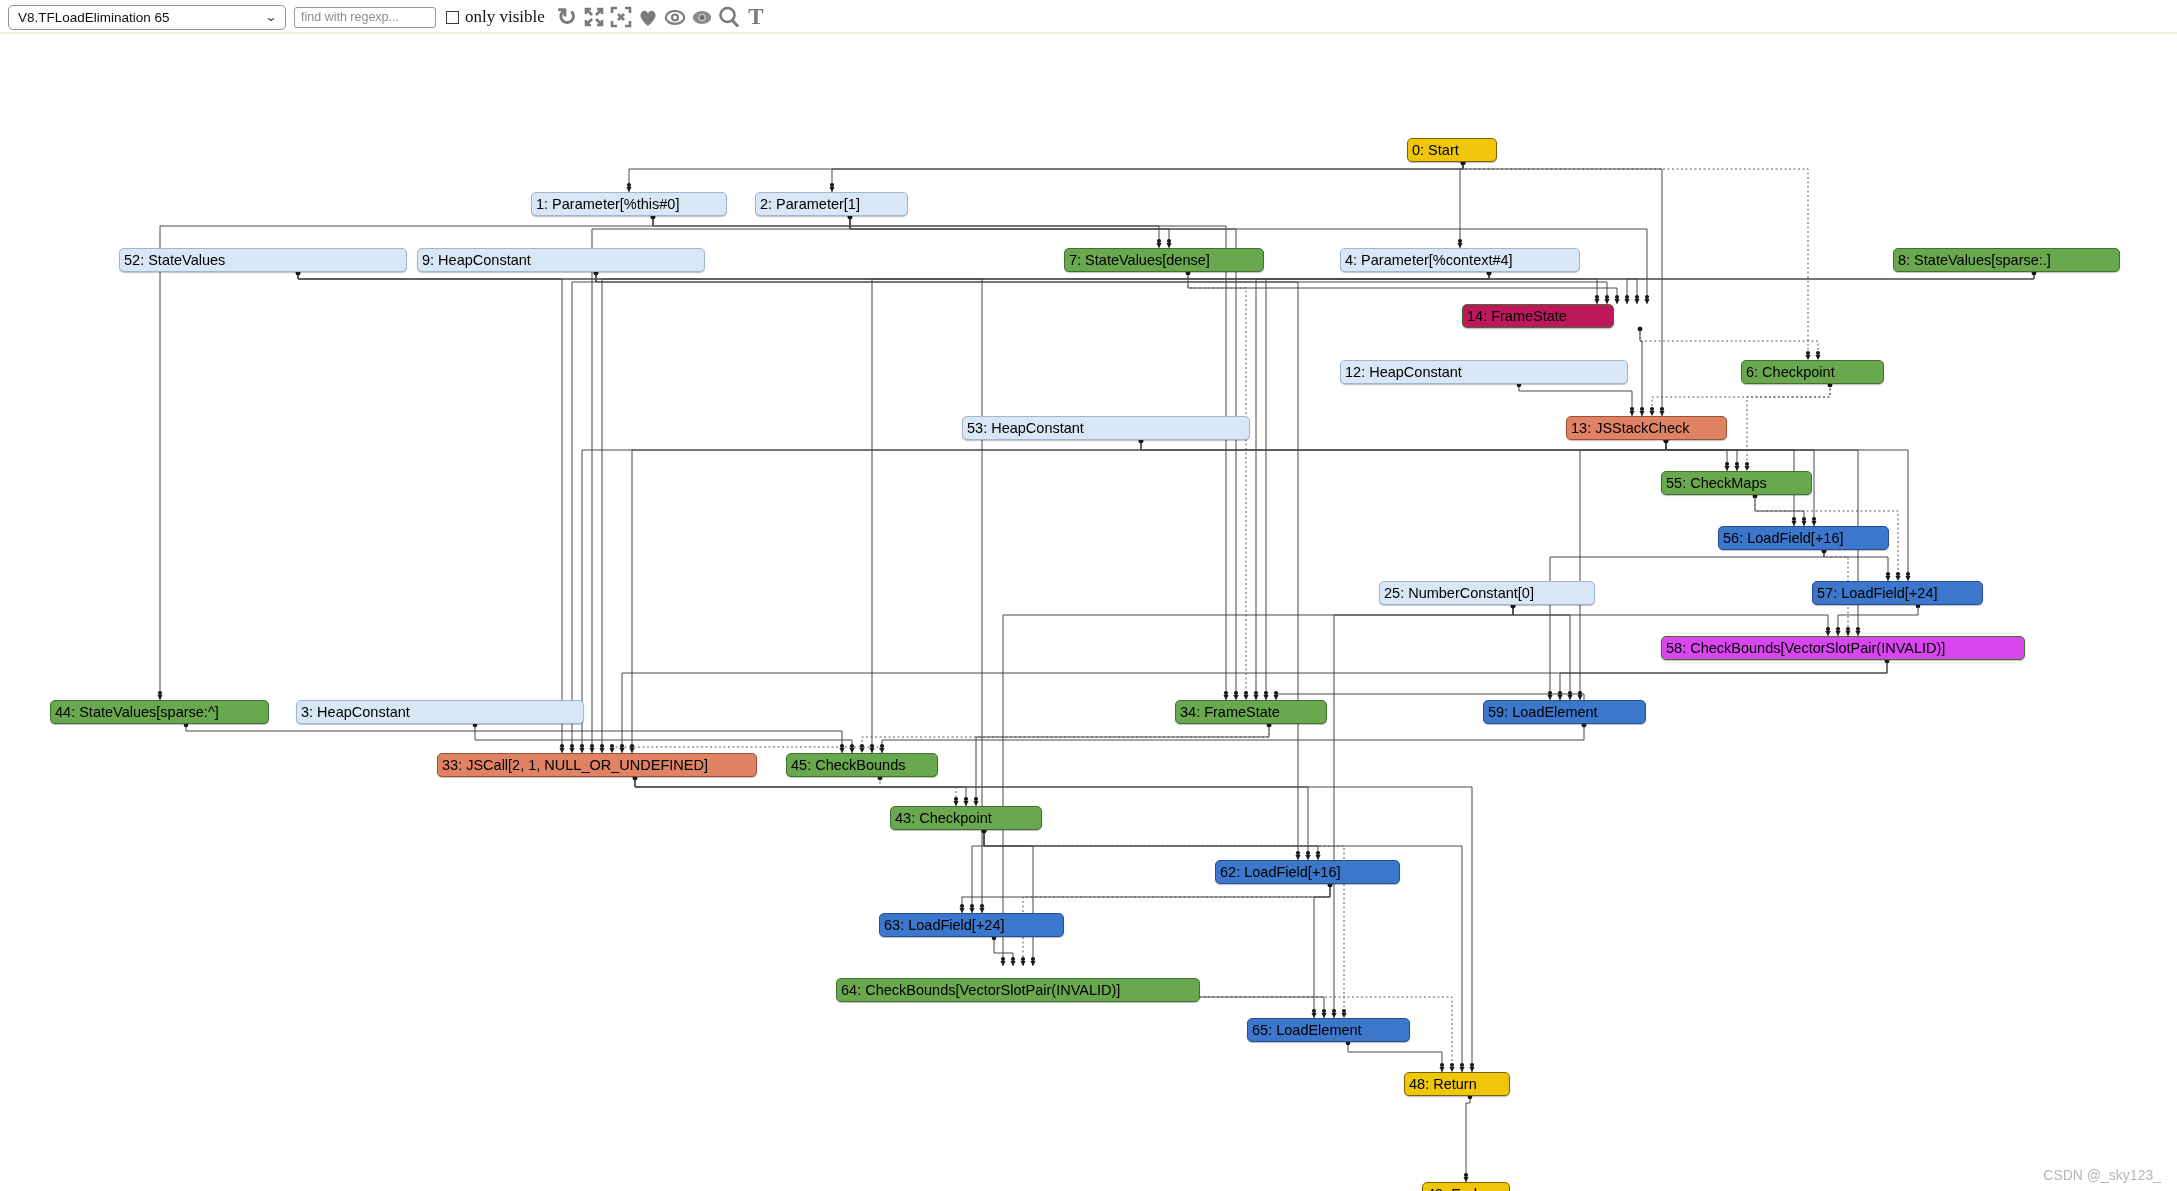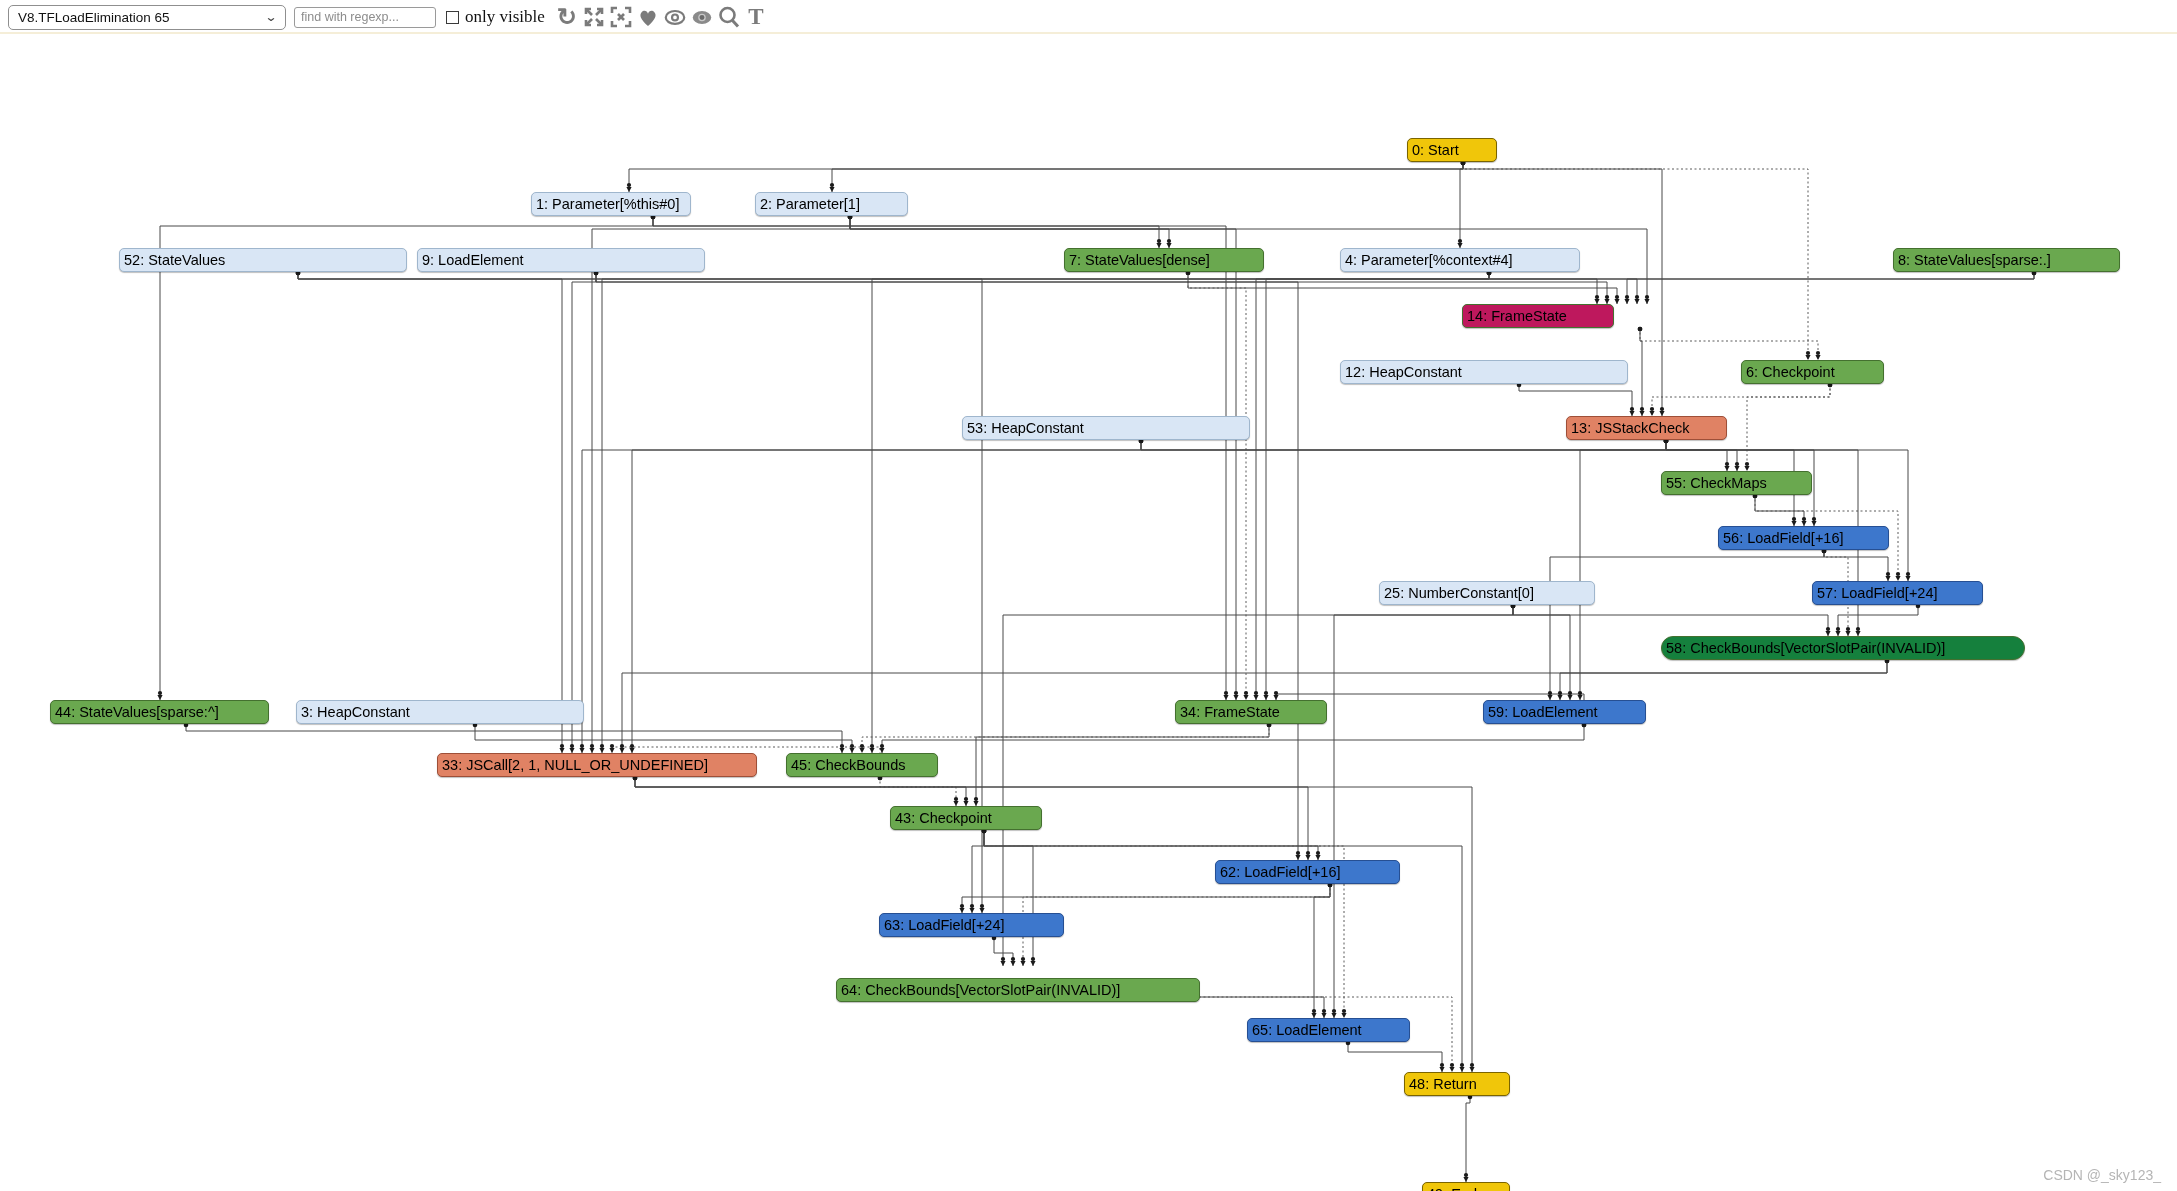--- a/index.html
+++ b/index.html
@@ -417,37 +417,37 @@
         <circle cx="1513" cy="572" r="2.3" fill="#1a1a1a"></circle>
         <circle cx="1334" cy="977" r="2.1" fill="#1a1a1a"></circle>
         <polygon points="1331.4,979 1336.6,979 1334,984" fill="#1a1a1a"></polygon>
         <path d="M984,796 L984,812 L1344,812 L1344,984" fill="none" stroke="#5a5a5a" stroke-width="1" stroke-dasharray="2 2.5"></path>
         <circle cx="984" cy="797" r="2.3" fill="#1a1a1a"></circle>
         <circle cx="1344" cy="977" r="2.1" fill="#1a1a1a"></circle>
         <polygon points="1341.4,979 1346.6,979 1344,984" fill="#1a1a1a"></polygon>
       </svg>
     <div id="nodes-layer">
         <div class="node" style="left: 1407px; top: 104px; width: 90px; background: rgb(240, 198, 10); border-color: rgb(122, 100, 0);">0: Start</div>
-        <div class="node" style="left: 531px; top: 158px; width: 160px; background: rgb(217, 230, 245); border-color: rgb(159, 182, 205);">1: Parameter[%this#0]</div>
+        <div class="node" style="left: 531px; top: 158px; width: 196px; background: rgb(217, 230, 245); border-color: rgb(159, 182, 205);">1: Parameter[%this#0]</div>
         <div class="node" style="left: 755px; top: 158px; width: 153px; background: rgb(217, 230, 245); border-color: rgb(159, 182, 205);">2: Parameter[1]</div>
         <div class="node" style="left: 119px; top: 214px; width: 288px; background: rgb(217, 230, 245); border-color: rgb(159, 182, 205);">52: StateValues</div>
-        <div class="node" style="left: 417px; top: 214px; width: 288px; background: rgb(217, 230, 245); border-color: rgb(159, 182, 205);">9: LoadElement</div>
+        <div class="node" style="left: 417px; top: 214px; width: 288px; background: rgb(217, 230, 245); border-color: rgb(159, 182, 205);">9: HeapConstant</div>
         <div class="node" style="left: 1064px; top: 214px; width: 200px; background: rgb(106, 168, 79); border-color: rgb(68, 112, 47);">7: StateValues[dense]</div>
         <div class="node" style="left: 1340px; top: 214px; width: 240px; background: rgb(217, 230, 245); border-color: rgb(159, 182, 205);">4: Parameter[%context#4]</div>
         <div class="node" style="left: 1893px; top: 214px; width: 227px; background: rgb(106, 168, 79); border-color: rgb(68, 112, 47);">8: StateValues[sparse:.]</div>
         <div class="node" style="left: 1462px; top: 270px; width: 152px; background: #be185d; border-color: rgb(68, 112, 47);">14: FrameState</div>
         <div class="node" style="left: 1340px; top: 326px; width: 288px; background: rgb(217, 230, 245); border-color: rgb(159, 182, 205);">12: HeapConstant</div>
         <div class="node" style="left: 1741px; top: 326px; width: 143px; background: rgb(106, 168, 79); border-color: rgb(68, 112, 47);">6: Checkpoint</div>
         <div class="node" style="left: 962px; top: 382px; width: 288px; background: rgb(217, 230, 245); border-color: rgb(159, 182, 205);">53: HeapConstant</div>
         <div class="node" style="left: 1566px; top: 382px; width: 161px; background: rgb(224, 130, 100); border-color: rgb(158, 79, 56);">13: JSStackCheck</div>
         <div class="node" style="left: 1661px; top: 437px; width: 151px; background: rgb(106, 168, 79); border-color: rgb(68, 112, 47);">55: CheckMaps</div>
         <div class="node" style="left: 1718px; top: 492px; width: 171px; background: rgb(61, 119, 204); border-color: rgb(38, 79, 147);">56: LoadField[+16]</div>
         <div class="node" style="left: 1379px; top: 547px; width: 216px; background: rgb(217, 230, 245); border-color: rgb(159, 182, 205);">25: NumberConstant[0]</div>
         <div class="node" style="left: 1812px; top: 547px; width: 171px; background: rgb(61, 119, 204); border-color: rgb(38, 79, 147);">57: LoadField[+24]</div>
-        <div class="node" style="left: 1661px; top: 602px; width: 364px; background: #15803d; border-color: rgb(68, 112, 47); border-radius: 12px;">58: CheckBounds[VectorSlotPair(INVALID)]</div>
+        <div class="node" style="left: 1661px; top: 602px; width: 364px; background: #d946ef; border-color: rgb(68, 112, 47);">58: CheckBounds[VectorSlotPair(INVALID)]</div>
         <div class="node" style="left: 50px; top: 666px; width: 219px; background: rgb(106, 168, 79); border-color: rgb(68, 112, 47);">44: StateValues[sparse:^]</div>
         <div class="node" style="left: 296px; top: 666px; width: 288px; background: rgb(217, 230, 245); border-color: rgb(159, 182, 205);">3: HeapConstant</div>
         <div class="node" style="left: 1175px; top: 666px; width: 152px; background: rgb(106, 168, 79); border-color: rgb(68, 112, 47);">34: FrameState</div>
         <div class="node" style="left: 1483px; top: 666px; width: 163px; background: rgb(61, 119, 204); border-color: rgb(38, 79, 147);">59: LoadElement</div>
         <div class="node" style="left: 437px; top: 719px; width: 320px; background: rgb(224, 130, 100); border-color: rgb(158, 79, 56);">33: JSCall[2, 1, NULL_OR_UNDEFINED]</div>
         <div class="node" style="left: 786px; top: 719px; width: 152px; background: rgb(106, 168, 79); border-color: rgb(68, 112, 47);">45: CheckBounds</div>
         <div class="node" style="left: 890px; top: 772px; width: 152px; background: rgb(106, 168, 79); border-color: rgb(68, 112, 47);">43: Checkpoint</div>
         <div class="node" style="left: 1215px; top: 826px; width: 185px; background: rgb(61, 119, 204); border-color: rgb(38, 79, 147);">62: LoadField[+16]</div>
         <div class="node" style="left: 879px; top: 879px; width: 185px; background: rgb(61, 119, 204); border-color: rgb(38, 79, 147);">63: LoadField[+24]</div>
         <div class="node" style="left: 836px; top: 932px; width: 364px; background: rgb(106, 168, 79); border-color: rgb(68, 112, 47); margin-top: 12px;">64: CheckBounds[VectorSlotPair(INVALID)]</div>

